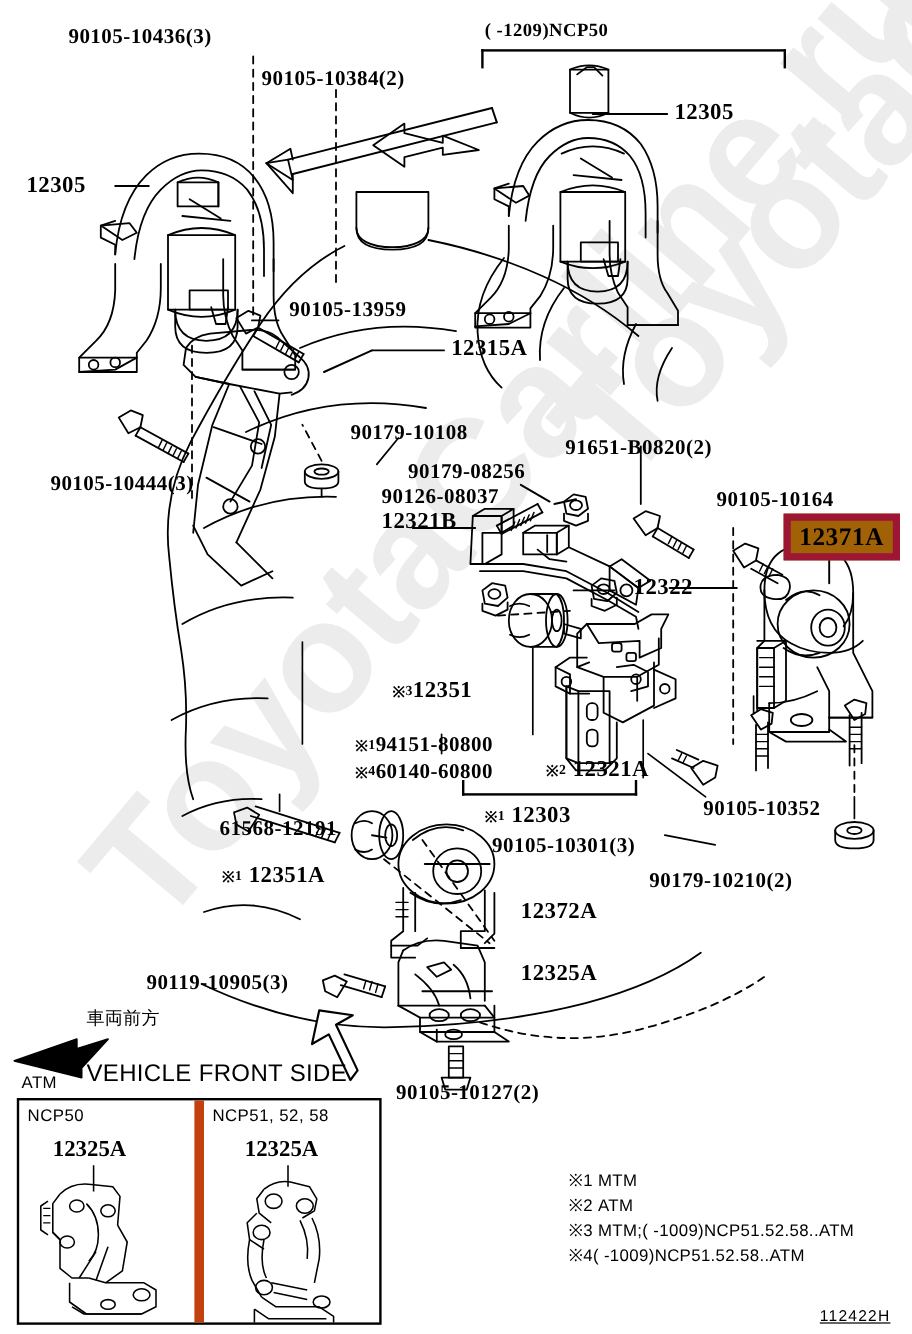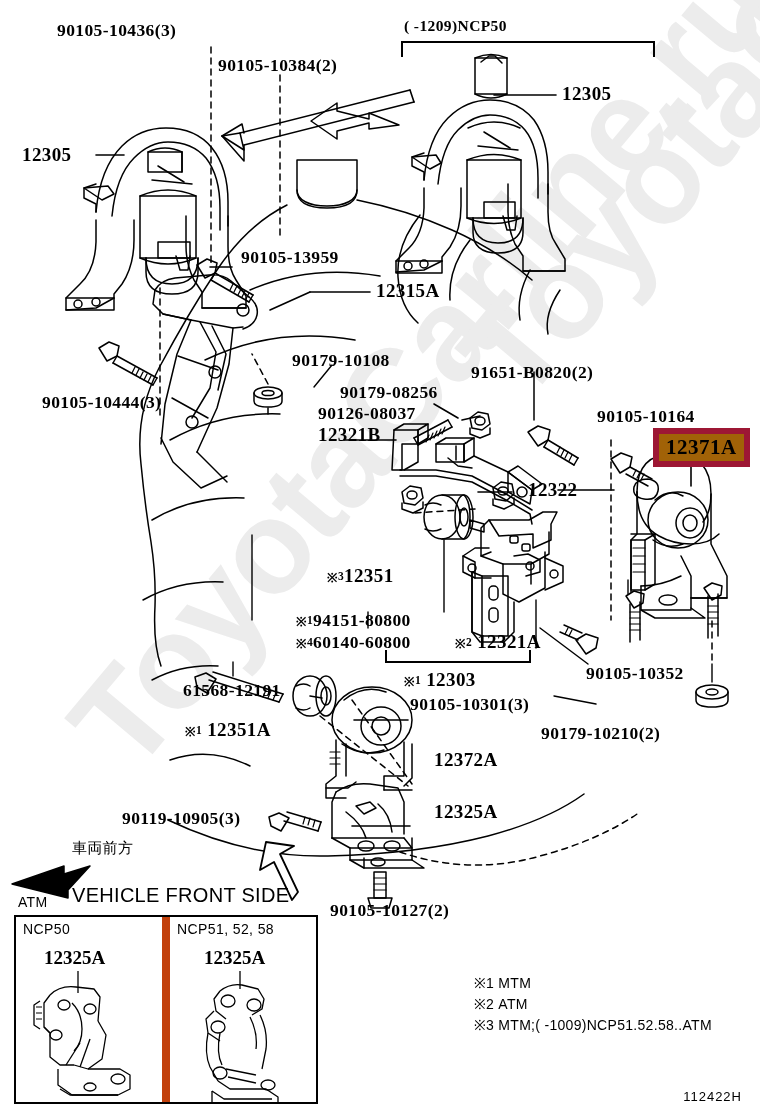--- a/index.html
+++ b/index.html
@@ -108,21 +108,21 @@
   }
 
   
   #art{position:absolute;left:0;top:0;width:760px;height:1112px;}
   #art *{shape-rendering:geometricPrecision;}
 
   .code{
     position:absolute;
     right:18px;bottom:8px;
     font-family:"Liberation Sans", sans-serif;
-    font-size:13px;letter-spacing:1px;
+    font-size:13px;letter-spacing:1px;text-decoration:underline;
   }
 </style>
 </head>
 <body>
 
 <div id="sheet">
 
   <div class="wm wm1">ToyotaCarline.ru</div>
   <div class="wm wm2">ToyotaCarline.ru</div>
 
@@ -688,16 +688,19 @@
 
   <div class="sanslbl" style="left:474px; top:974px;">
     <span>※1</span>&nbsp;<span>MTM</span>
   </div>
   <div class="sanslbl" style="left:474px; top:995px;">
     <span>※2</span>&nbsp;<span>ATM</span>
   </div>
   <div class="sanslbl" style="left:474px; top:1016px;">
     <span>※3</span>&nbsp;<span>MTM;(      -1009)NCP51.52.58..ATM</span>
   </div>
+  <div class="sanslbl" style="left:474px; top:1037px;">
+    <span>※4</span><span>(      -1009)NCP51.52.58..ATM</span>
+  </div>
 
   <div class="code">112422H</div>
 
 </div>
 
 </body></html>

